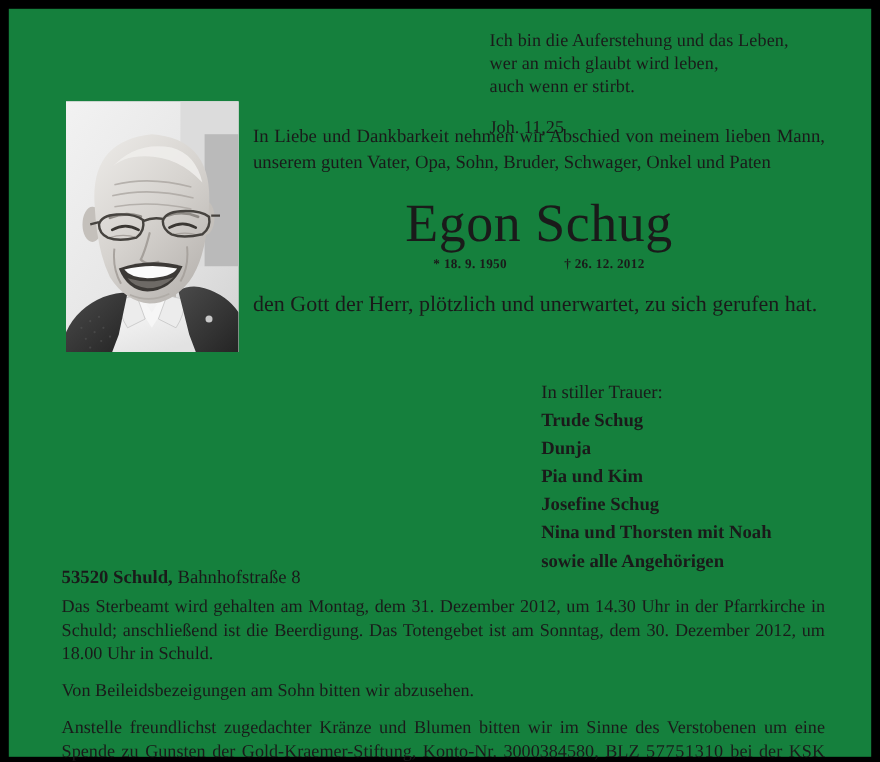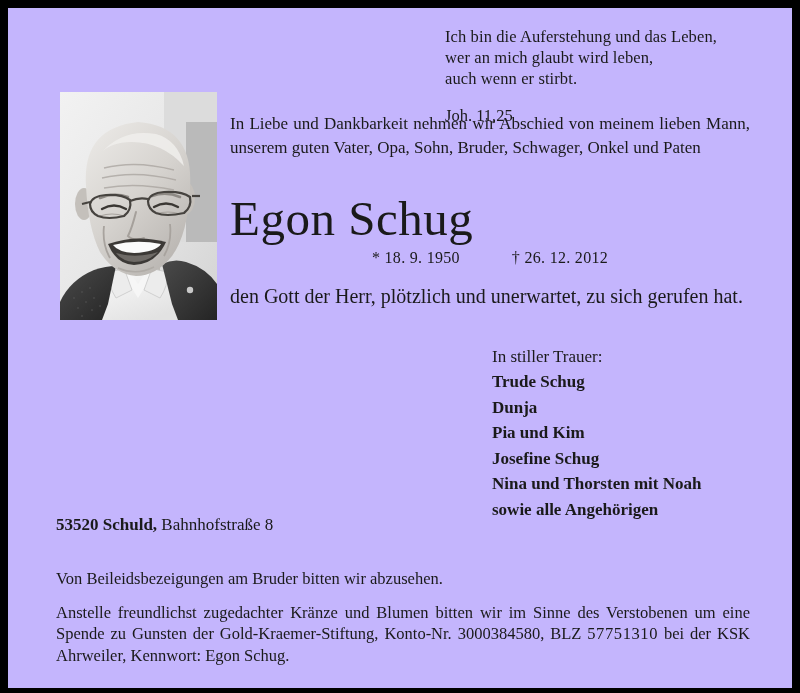--- a/index.html
+++ b/index.html
@@ -23,21 +23,21 @@
     background: #000000;
     border-top: 8px solid #000000;
     border-left: 8px solid #000000;
     border-right: 8px solid #000000;
     border-bottom: 5px solid #000000;
   }
   .obituary-sheet {
     box-sizing: border-box;
     width: 100%;
     height: 100%;
-    background: #c4b5fd;
+    background: #15803d;
     position: relative;
     padding: 0;
   }
 
   
   .epigraph {
     position: absolute;
     left: 437px;
     top: 18px;
     width: 305px;
@@ -75,38 +75,38 @@
     width: 520px;
   }
   .intro {
     font-size: 17px;
     line-height: 23.5px;
     text-align: justify;
     text-align-last: left;
   }
 
   .name-block {
-    text-align: left;
-    margin-top: 32px;
+    text-align: center;
+    margin-top: 16px;
   }
   .deceased-name {
     font-size: 49px;
     line-height: 56px;
     font-weight: normal;
     letter-spacing: 0.5px;
     margin: 0;
     white-space: nowrap;
   }
   .dates-row {
     display: flex;
     justify-content: center;
     gap: 52px;
     margin-top: 2px;
-    font-size: 16px;
-    font-weight: normal;
+    font-size: 12px;
+    font-weight: bold;
     letter-spacing: 0.3px;
   }
 
   .closing {
     font-size: 20px;
     line-height: 23.5px;
     margin-top: 18px;
     text-align: justify;
     text-align-last: left;
   }
@@ -134,21 +134,21 @@
   
   .footer {
     position: absolute;
     left: 48px;
     top: 505px;
     width: 694px;
   }
   .address-line {
     font-size: 17px;
     line-height: 23px;
-    margin-bottom: 32px;
+    margin-bottom: 4px;
   }
   .address-place {
     font-weight: bold;
   }
   .footer-para {
     font-size: 16.5px;
     line-height: 21.5px;
     text-align: justify;
     text-align-last: left;
     margin-bottom: 12px;
@@ -285,20 +285,21 @@
       <div class="mourner">Dunja</div>
       <div class="mourner">Pia und Kim</div>
       <div class="mourner">Josefine Schug</div>
       <div class="mourner">Nina und Thorsten mit Noah</div>
       <div class="mourner">sowie alle Angehörigen</div>
     </div>
 
     <div class="footer">
       <div class="address-line"><span class="address-place">53520 Schuld,</span><span> Bahnhofstraße 8</span></div>
 
-
-      <div class="footer-para">Von Beileidsbezeigungen am Bruder bitten wir abzusehen.</div>
+      <div class="footer-para">Das Sterbeamt wird gehalten am Montag, dem 31. Dezember 2012, um 14.30 Uhr in der Pfarrkirche in Schuld; anschließend ist die Beerdigung. Das Totengebet ist am Sonntag, dem 30. Dezember 2012, um 18.00 Uhr in Schuld.</div>
+
+      <div class="footer-para">Von Beileidsbezeigungen am Sohn bitten wir abzusehen.</div>
 
       <div class="footer-para"><span>Anstelle freundlichst zugedachter Kränze und Blumen bitten wir im Sinne des Verstobenen um eine Spende zu Gunsten der Gold-Kraemer-Stiftung, Konto-Nr. 3000384580, BLZ </span><span class="blz">57751310</span><span> bei der KSK Ahrweiler, Kennwort: Egon Schug.</span></div>
     </div>
 
   </div>
 </div>
 
 </body></html>

